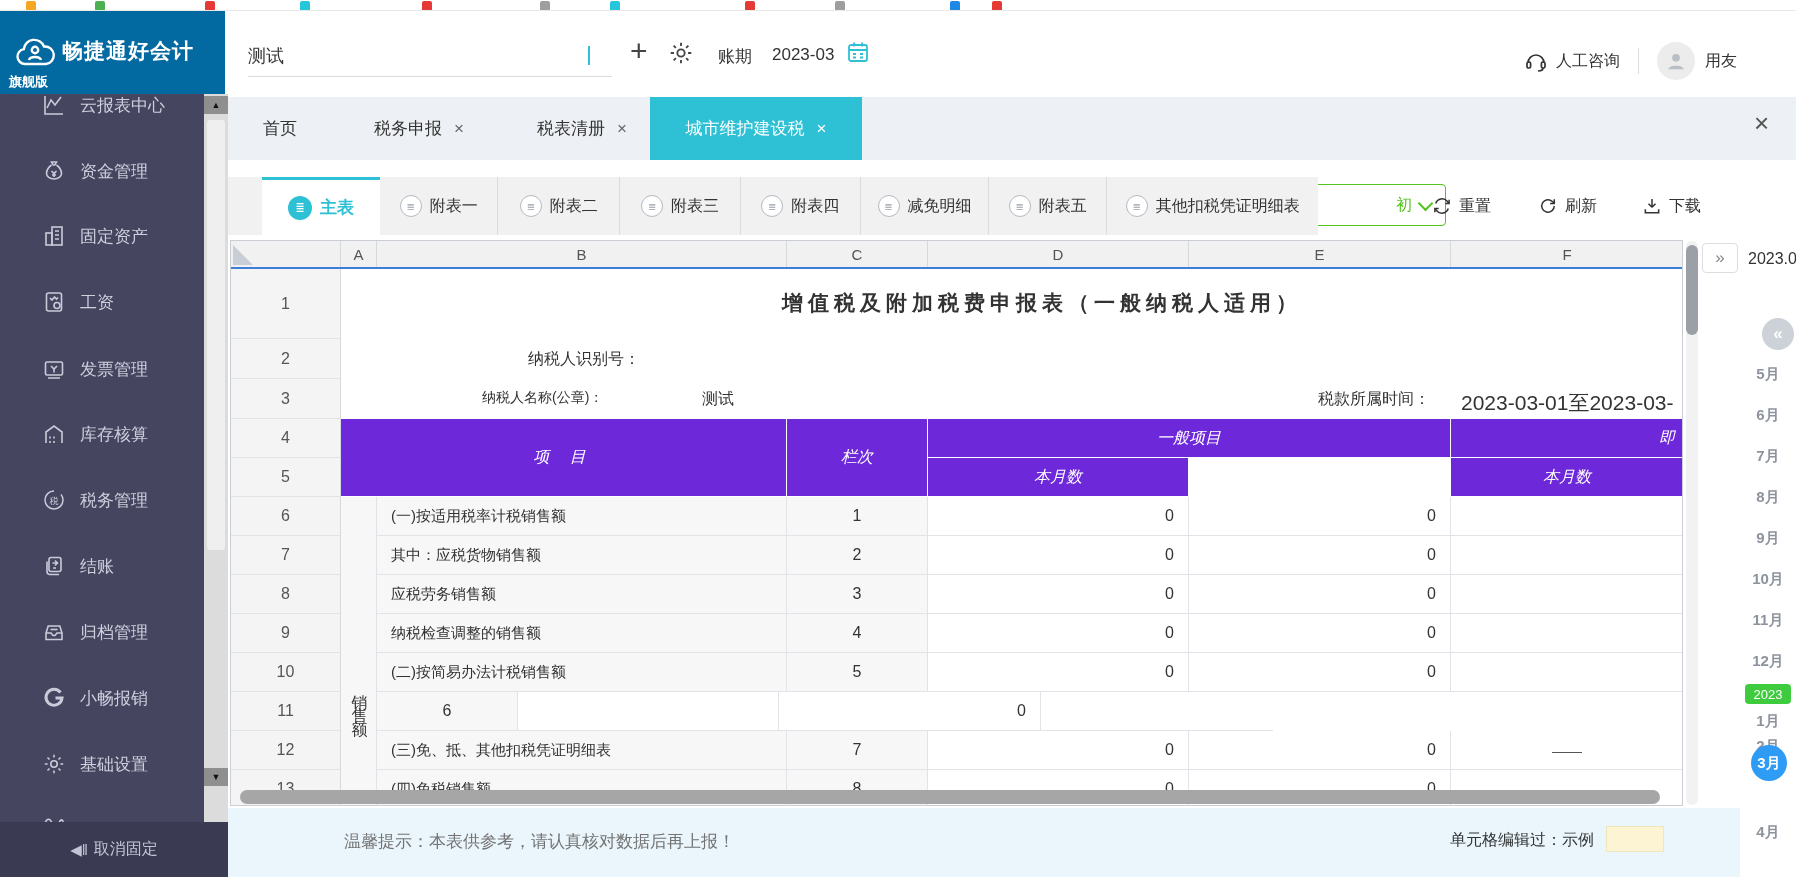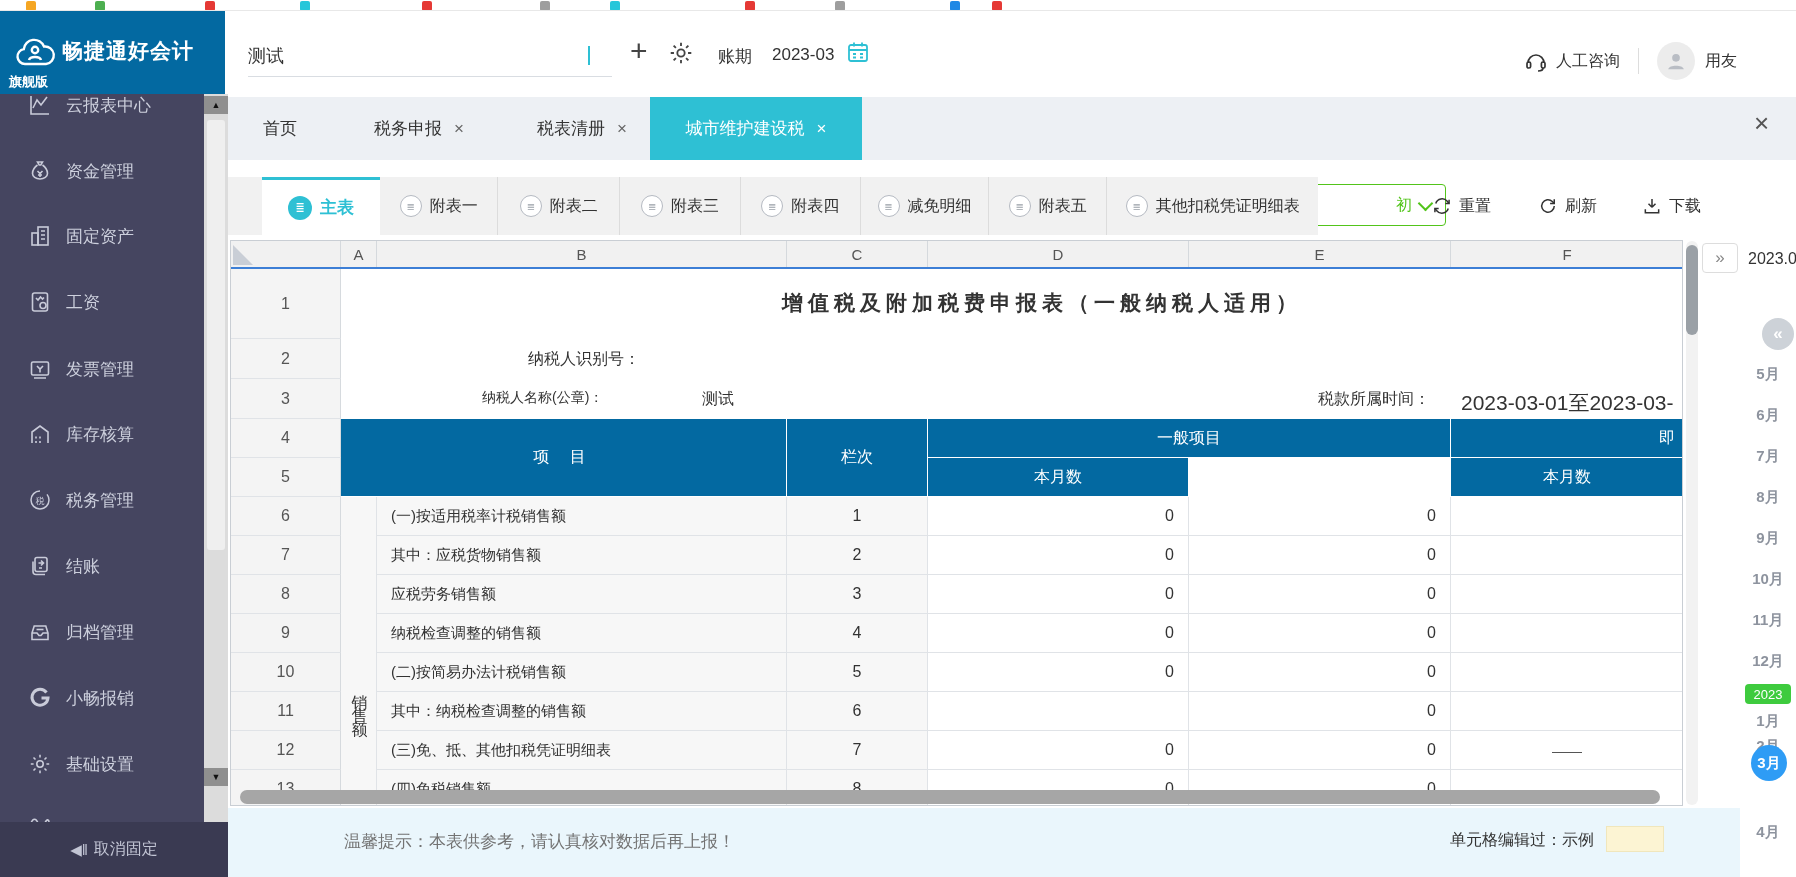--- a/index.html
+++ b/index.html
@@ -53,22 +53,22 @@
   .srow{position:absolute;left:0;display:flex;height:39px;width:1452px;}
   .cell{box-sizing:border-box;border-right:1px solid #e0e3e7;border-bottom:1px solid #e0e3e7;font-size:15px;color:#333;
         display:flex;align-items:center;}
   .num{width:110px;justify-content:center;background:#f4f4f4;color:#555;font-size:16px;border-right:1px solid #d6dade;}
   .aspacer{width:36px;background:#f7f7f7;border-bottom:none;}
   .itemc{width:410px;background:#f7f7f7;padding-left:14px;}
   .colnoc{width:141px;background:#f7f7f7;justify-content:center;font-size:16px;}
   .valD{width:261px;justify-content:flex-end;padding-right:14px;background:#fff;font-size:16px;}
   .valE{width:262px;justify-content:flex-end;padding-right:14px;background:#fff;font-size:16px;}
   .valF{width:232px;justify-content:center;background:#fff;color:#555;}
-  .teal{position:absolute;box-sizing:border-box;background:#0369a1;color:#fff;font-size:16px;
-        display:flex;align-items:center;justify-content:center;border-right:1px solid #fff;border-bottom:1px solid #fff;}
+  .teal{position:absolute;box-sizing:border-box;background:#6d28d9;color:#fff;font-size:16px;
+        display:flex;align-items:center;justify-content:center;border-right:1px solid #fff;border-bottom:1px solid #fff;font-style:italic;}
   .inforow{position:absolute;left:0;width:1452px;border-bottom:1px solid #e8eaee;background:#fff;}
   .vtext{position:absolute;left:110px;top:400px;width:36px;height:120px;display:flex;align-items:center;justify-content:center;
          writing-mode:vertical-rl;letter-spacing:13px;font-size:16px;color:#333;z-index:2;}
   
   .hscroll{left:240px;top:790px;width:1420px;height:14px;background:#a6a6a6;border-radius:7px;z-index:4;}
   .vtrack{left:1686px;top:241px;width:12px;height:564px;background:#f2f2f2;border-radius:6px;}
   .vthumb{left:1686px;top:245px;width:12px;height:90px;background:#9aa0a6;border-radius:6px;}
   .expander{left:1702px;top:243px;width:36px;height:30px;background:#fff;border:1px solid #ddd;border-radius:4px;
             display:flex;align-items:center;justify-content:center;color:#888;font-size:17px;}
   .period-clip{left:1748px;top:244px;width:70px;height:30px;line-height:30px;font-size:16px;color:#333;}
@@ -79,21 +79,21 @@
           font-size:13px;display:flex;align-items:center;justify-content:center;}
   .mcircle{position:absolute;left:1751px;width:36px;height:36px;border-radius:50%;background:#2E9CF5;color:#fff;
            font-size:15px;font-weight:bold;display:flex;align-items:center;justify-content:center;}
   
   .tipbar{left:228px;top:808px;width:1512px;height:69px;background:#EAF6FC;}
   .tip{position:absolute;left:116px;top:22px;font-size:17px;color:#737373;}
   .legend{position:absolute;left:1222px;top:22px;font-size:16px;color:#333;}
   .swatch{position:absolute;left:1378px;top:18px;width:56px;height:24px;background:#FCF4D3;border:1px solid #f0e6bc;}
   
   .sidebar{left:0;top:94px;width:204px;height:783px;background:#454560;}
-  .sbitem{position:absolute;left:0;width:204px;height:46px;display:flex;align-items:center;gap:14px;padding-left:28px;
+  .sbitem{position:absolute;left:0;width:204px;height:46px;display:flex;align-items:center;gap:14px;padding-left:42px;
           box-sizing:border-box;color:#cdd0dd;font-size:17px;}
   .sbfooter{left:0;top:822px;width:228px;height:55px;background:#3A3A52;color:#c2c5d4;font-size:16px;z-index:5;
             display:flex;align-items:center;justify-content:center;gap:6px;}
   .sscroll{left:204px;top:94px;width:24px;height:783px;background:#dcdcdc;}
   .sarrow{position:absolute;left:204px;width:24px;height:18px;background:#8f8f8f;color:#111;font-size:9px;
           display:flex;align-items:center;justify-content:center;}
   .sthumb{position:absolute;left:207px;top:120px;width:18px;height:430px;background:#efefef;border-radius:3px;}
   svg{display:block;}
 </style>
 </head>
@@ -329,21 +329,20 @@
       <div class="cell aspacer"></div>
       <div class="cell itemc">(二)按简易办法计税销售额</div>
       <div class="cell colnoc">5</div>
       <div class="cell valD">0</div>
       <div class="cell valE">0</div>
       <div class="cell valF" style="border-right:none;"></div>
     </div>
     <div class="srow" style="top:451px;">
       <div class="cell num">11</div>
       <div class="cell aspacer"></div>
-      <div class="cell itemc">其中：纳税检查调整的销售额</div>
       <div class="cell colnoc">6</div>
       <div class="cell valD"></div>
       <div class="cell valE">0</div>
       <div class="cell valF" style="border-right:none;"></div>
     </div>
     <div class="srow" style="top:490px;">
       <div class="cell num">12</div>
       <div class="cell aspacer"></div>
       <div class="cell itemc">(三)免、抵、其他扣税凭证明细表</div>
       <div class="cell colnoc">7</div>

